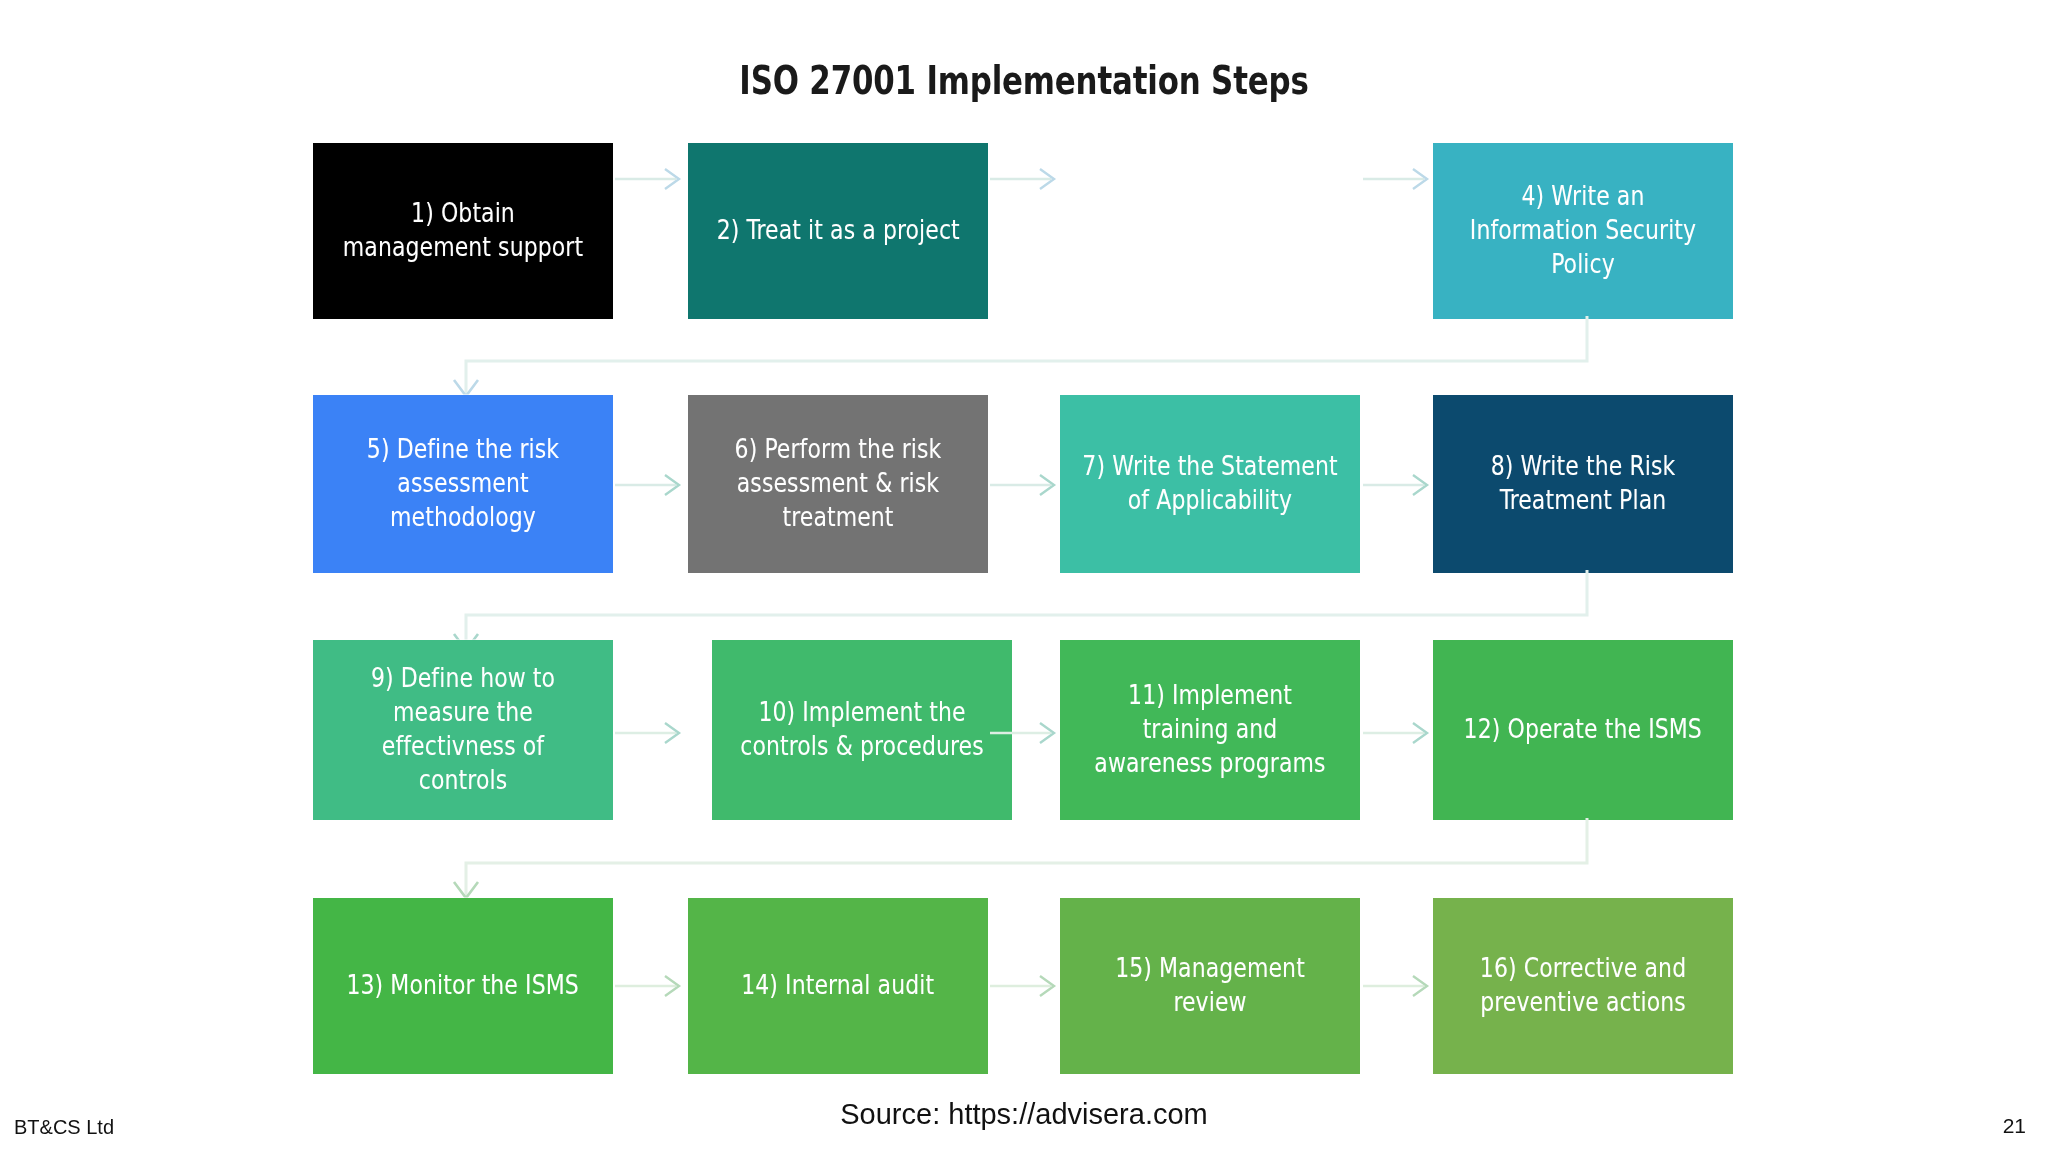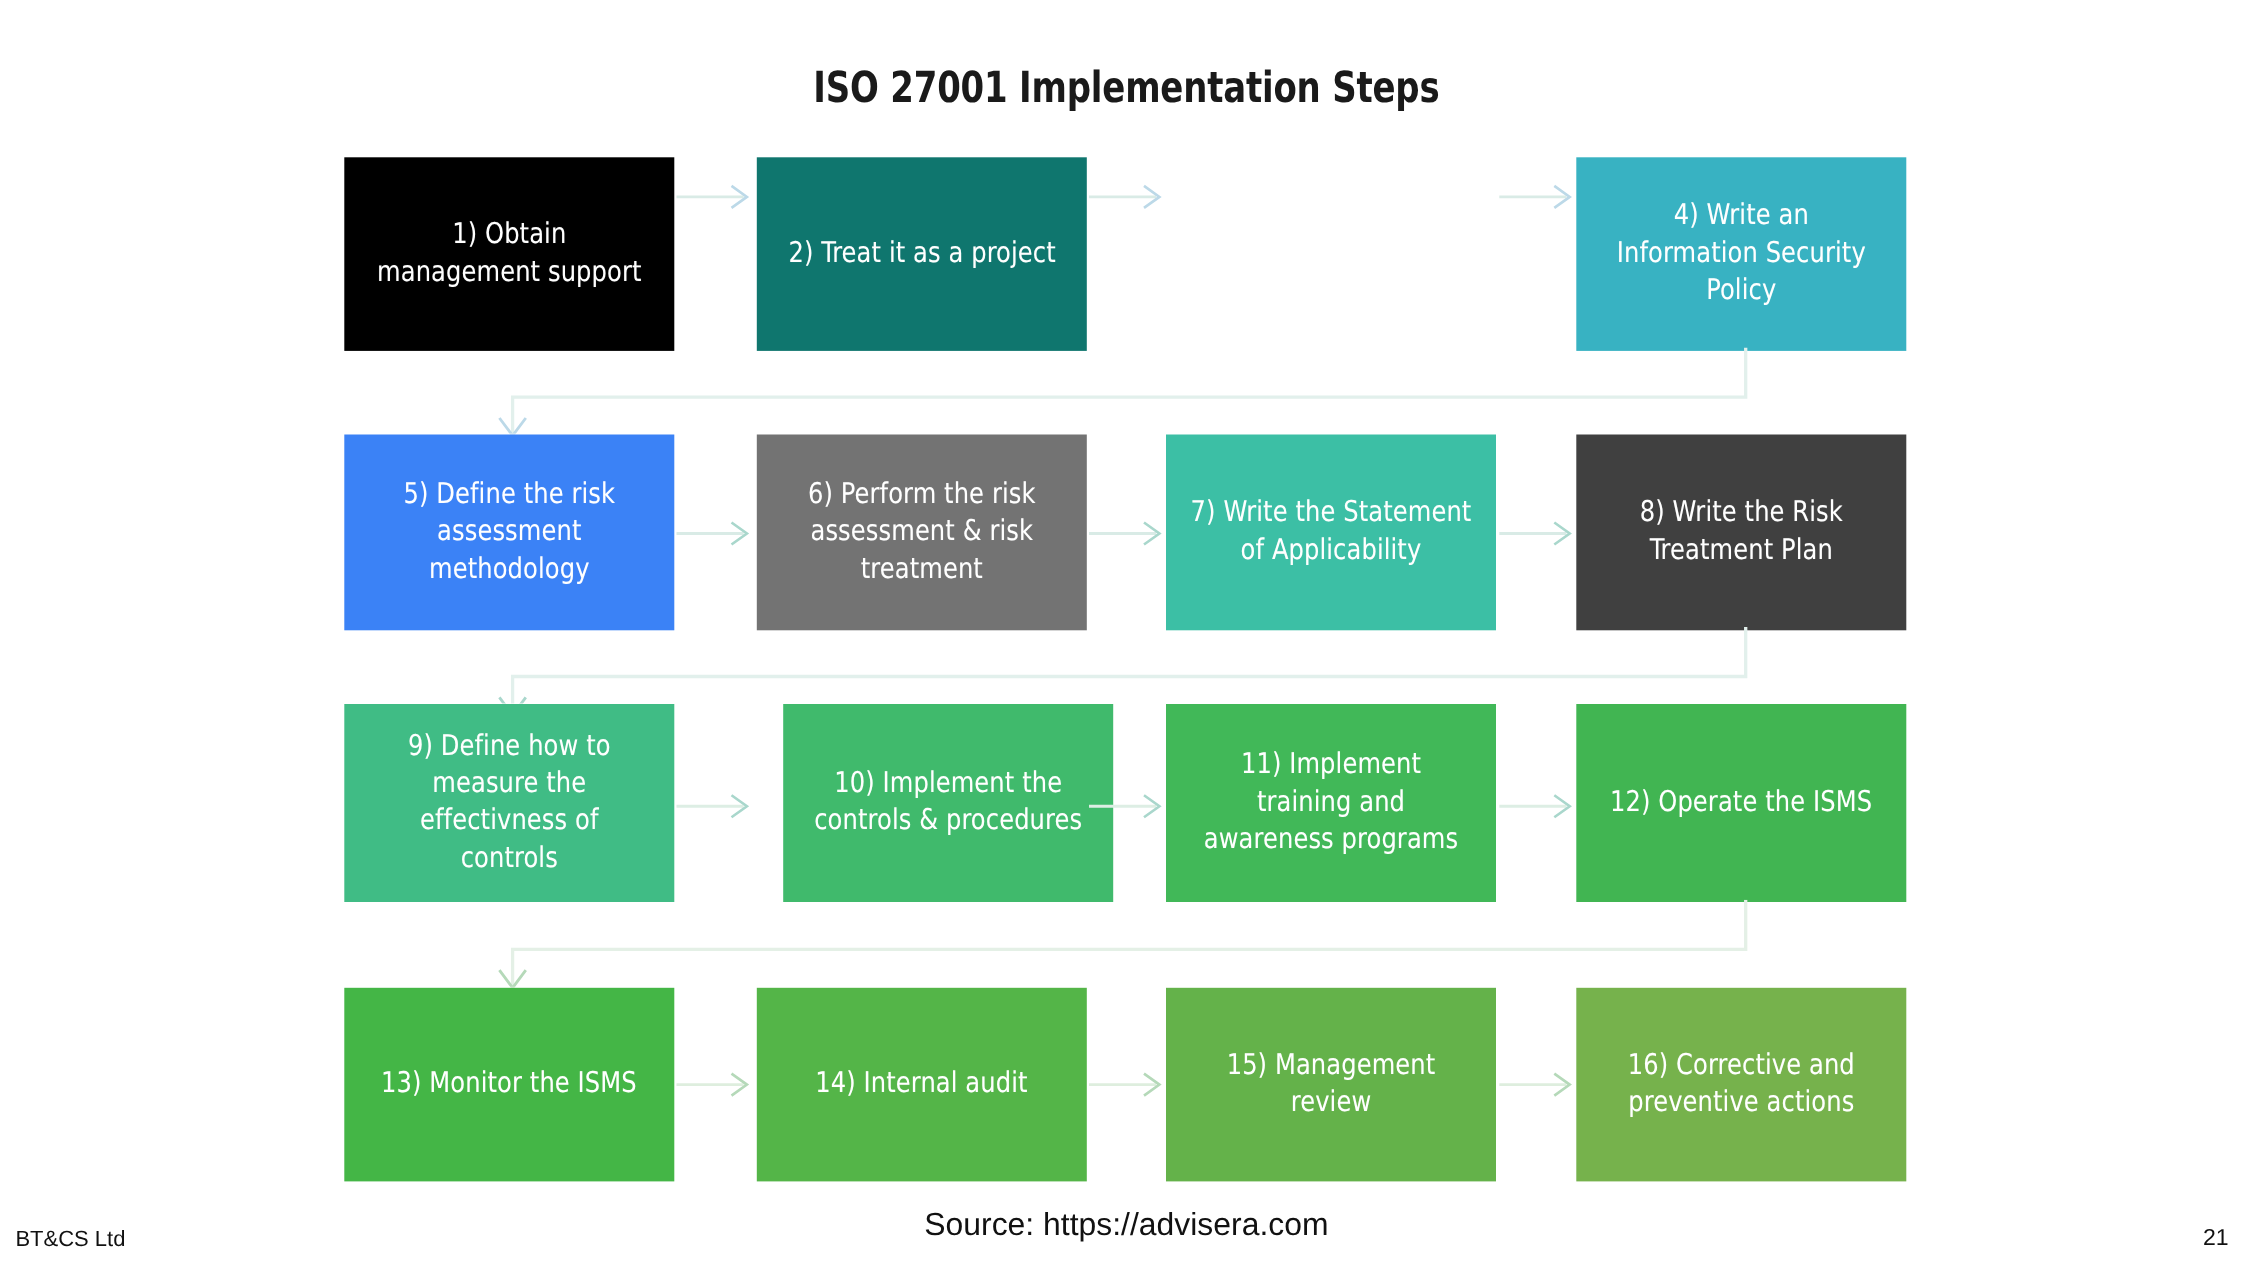--- a/index.html
+++ b/index.html
@@ -185,21 +185,21 @@
 
     <div class="step-box row-2 col-1" style="background: #3b82f6;">
       <span>5) Define the risk assessment methodology</span>
     </div>
     <div class="step-box row-2 col-2" style="background: #737373;">
       <span>6) Perform the risk assessment &amp; risk treatment</span>
     </div>
     <div class="step-box row-2 col-3" style="background: rgb(60, 191, 165);">
       <span>7) Write the Statement of Applicability</span>
     </div>
-    <div class="step-box row-2 col-4" style="background: #404040;">
+    <div class="step-box row-2 col-4" style="background: #0c4a6e;">
       <span>8) Write the Risk Treatment Plan</span>
     </div>
 
     <div class="h-arrow ha-row-2 ha-gap-1">
       <svg viewBox="0 0 76 30" preserveAspectRatio="none">
         <path d="M2 15 H63" stroke="#d9ebe6" stroke-width="2.6" fill="none"></path>
         <path d="M52 5 L66 15 L52 25" stroke="#a9d7cc" stroke-width="2.4" fill="none"></path>
       </svg>
     </div>
     <div class="h-arrow ha-row-2 ha-gap-2">

